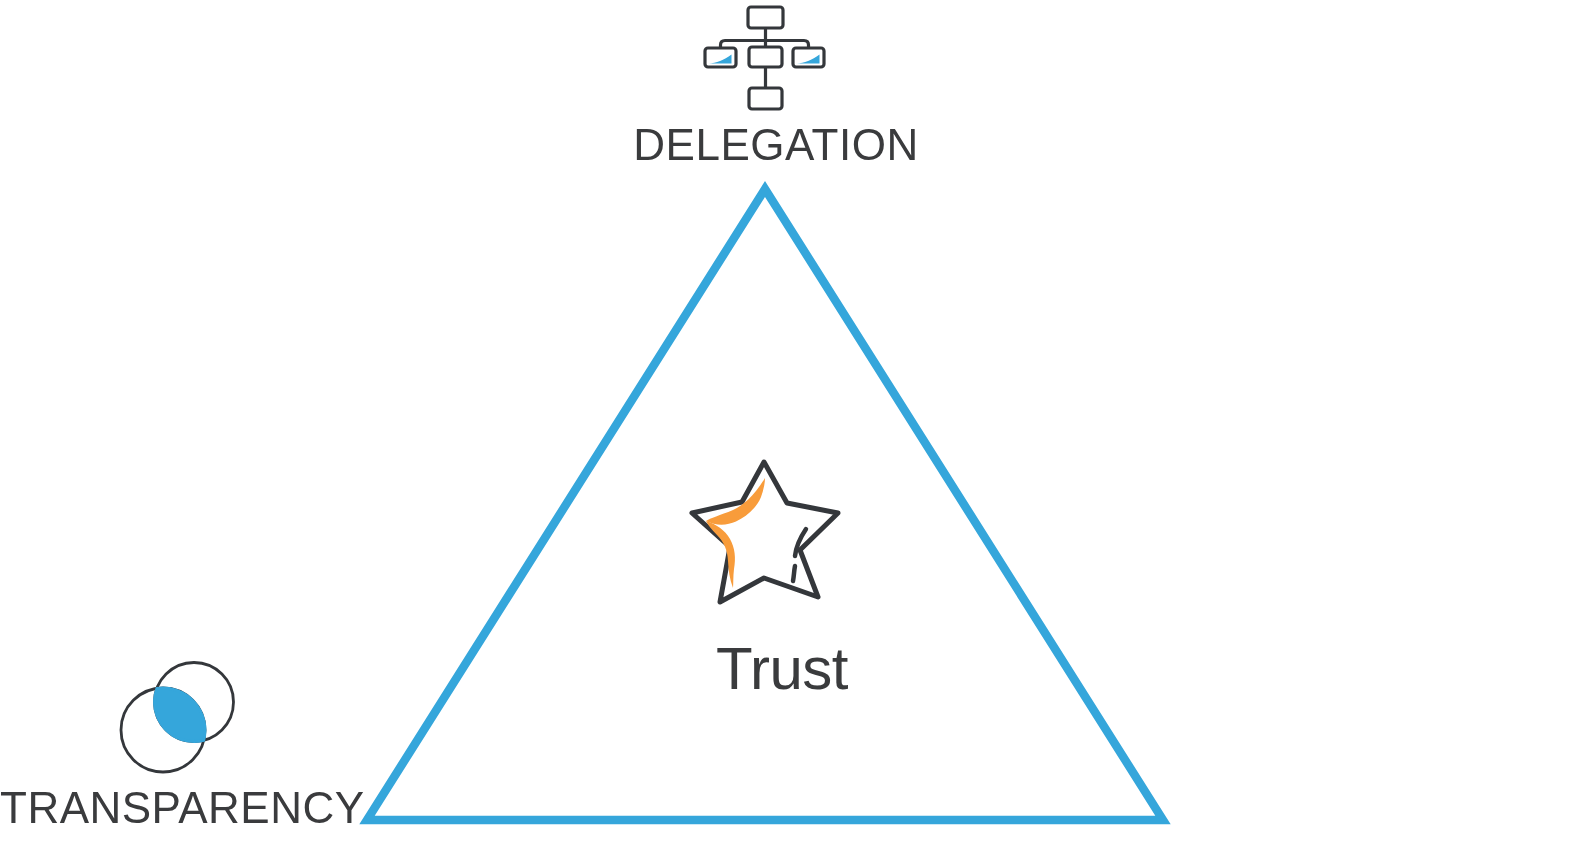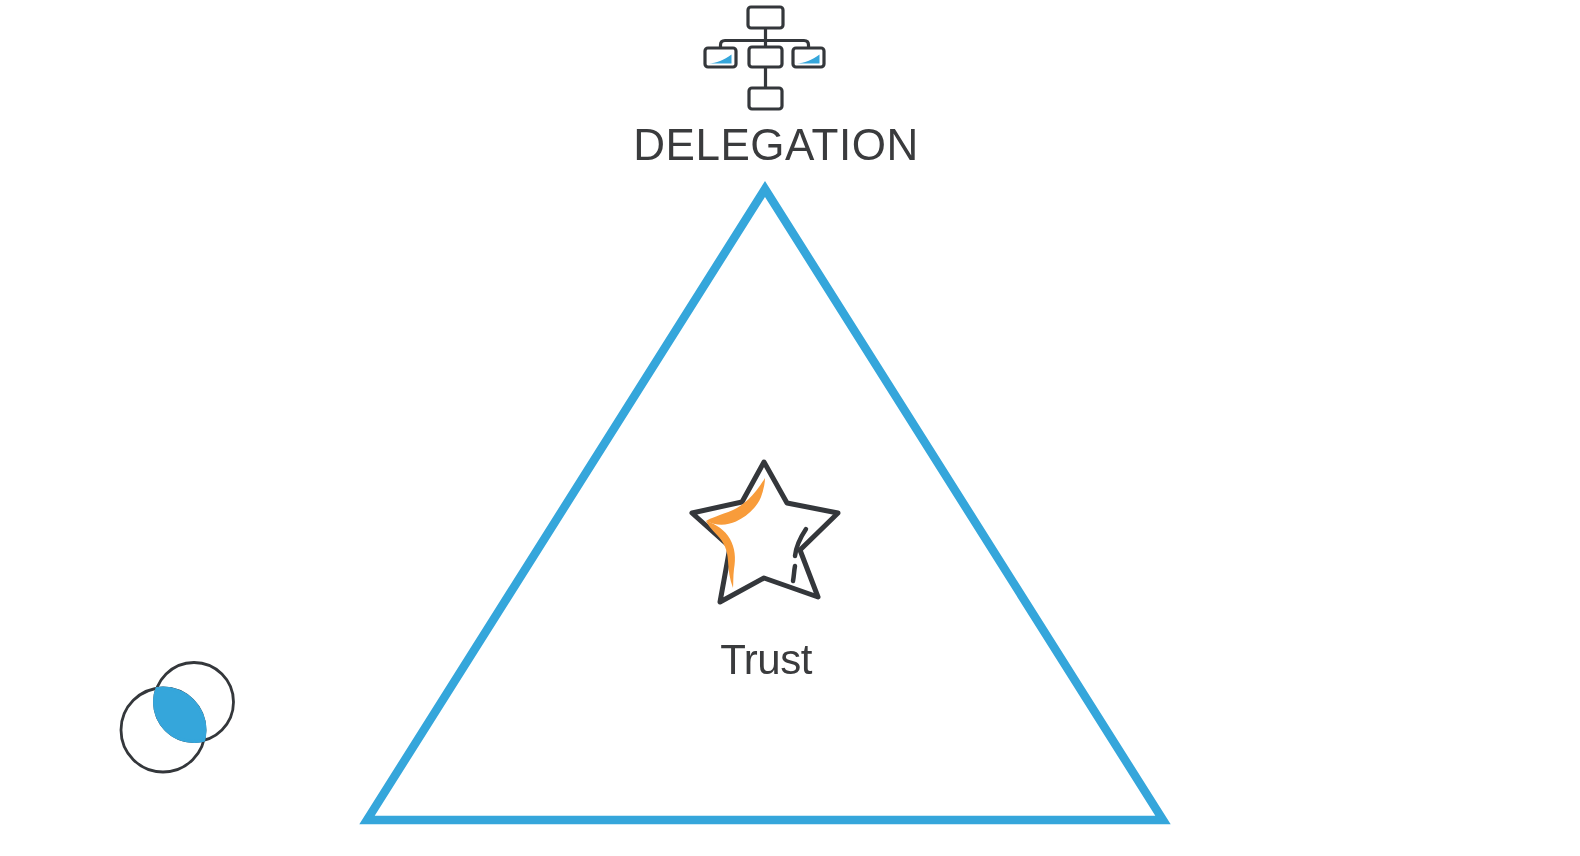--- a/index.html
+++ b/index.html
@@ -29,22 +29,22 @@
     user-select: none;
   }
   .vertex-label {
     font-size: 44px;
     letter-spacing: 0.5px;
   }
   .label-delegation    { left: 576px;  top: 123px; width: 400px; }
   .label-transparency  { left: 0px;    top: 786px; width: 354px; }
   .label-accountability{ left: 1175px; top: 786px; width: 400px; }
   .label-trust {
-    left: 566px; top: 639px; width: 400px;
-    font-size: 42px;
+    left: 582px; top: 639px; width: 400px;
+    font-size: 60px;
     letter-spacing: -0.5px;
   }
   
   .blue-stroke   { fill: none; stroke: var(--accent-blue, #35A6DB); }
   .blue-fill     { fill: var(--accent-blue, #35A6DB); stroke: none; }
   .blue-lens     { fill: var(--accent-blue, #35A6DB); stroke: var(--accent-blue, #35A6DB); stroke-width: 3; }
   .orange-fill   { fill: var(--accent-orange, #F89C3B); stroke: none; }
   .ink-stroke    { fill: none; stroke: var(--icon-ink, #34373B); stroke-linecap: round; stroke-linejoin: round; }
   .ink-box       { fill: #ffffff; stroke: var(--icon-ink, #34373B); stroke-linejoin: round; }
   .star-body     { fill: #ffffff; stroke: var(--icon-ink, #34373B); stroke-linejoin: round; stroke-linecap: round; }
@@ -103,14 +103,15 @@
       <path class="ink-stroke" stroke-width="2.8" d="M 1376.5 713.3 C 1379 713.6 1382 714.3 1385.5 715.5 C 1394 718.5 1399 725 1400 735"></path>
       <path class="ink-stroke" stroke-width="2.4" d="M 1367.5 713.3 L 1372 721 L 1376.5 713.3"></path>
       <rect class="ink-box" stroke-width="3" x="-21" y="-7.5" width="42" height="15" rx="7.5" transform="translate(1421.5,755.5) rotate(43)"></rect>
     </g>
   </svg>
 
   <div class="label vertex-label label-delegation">DELEGATION</div>
 
   <div class="label label-trust">Trust</div>
 
+  <div class="label vertex-label label-transparency">TRANSPARENCY</div>
 
 </div>
 
 </body></html>

